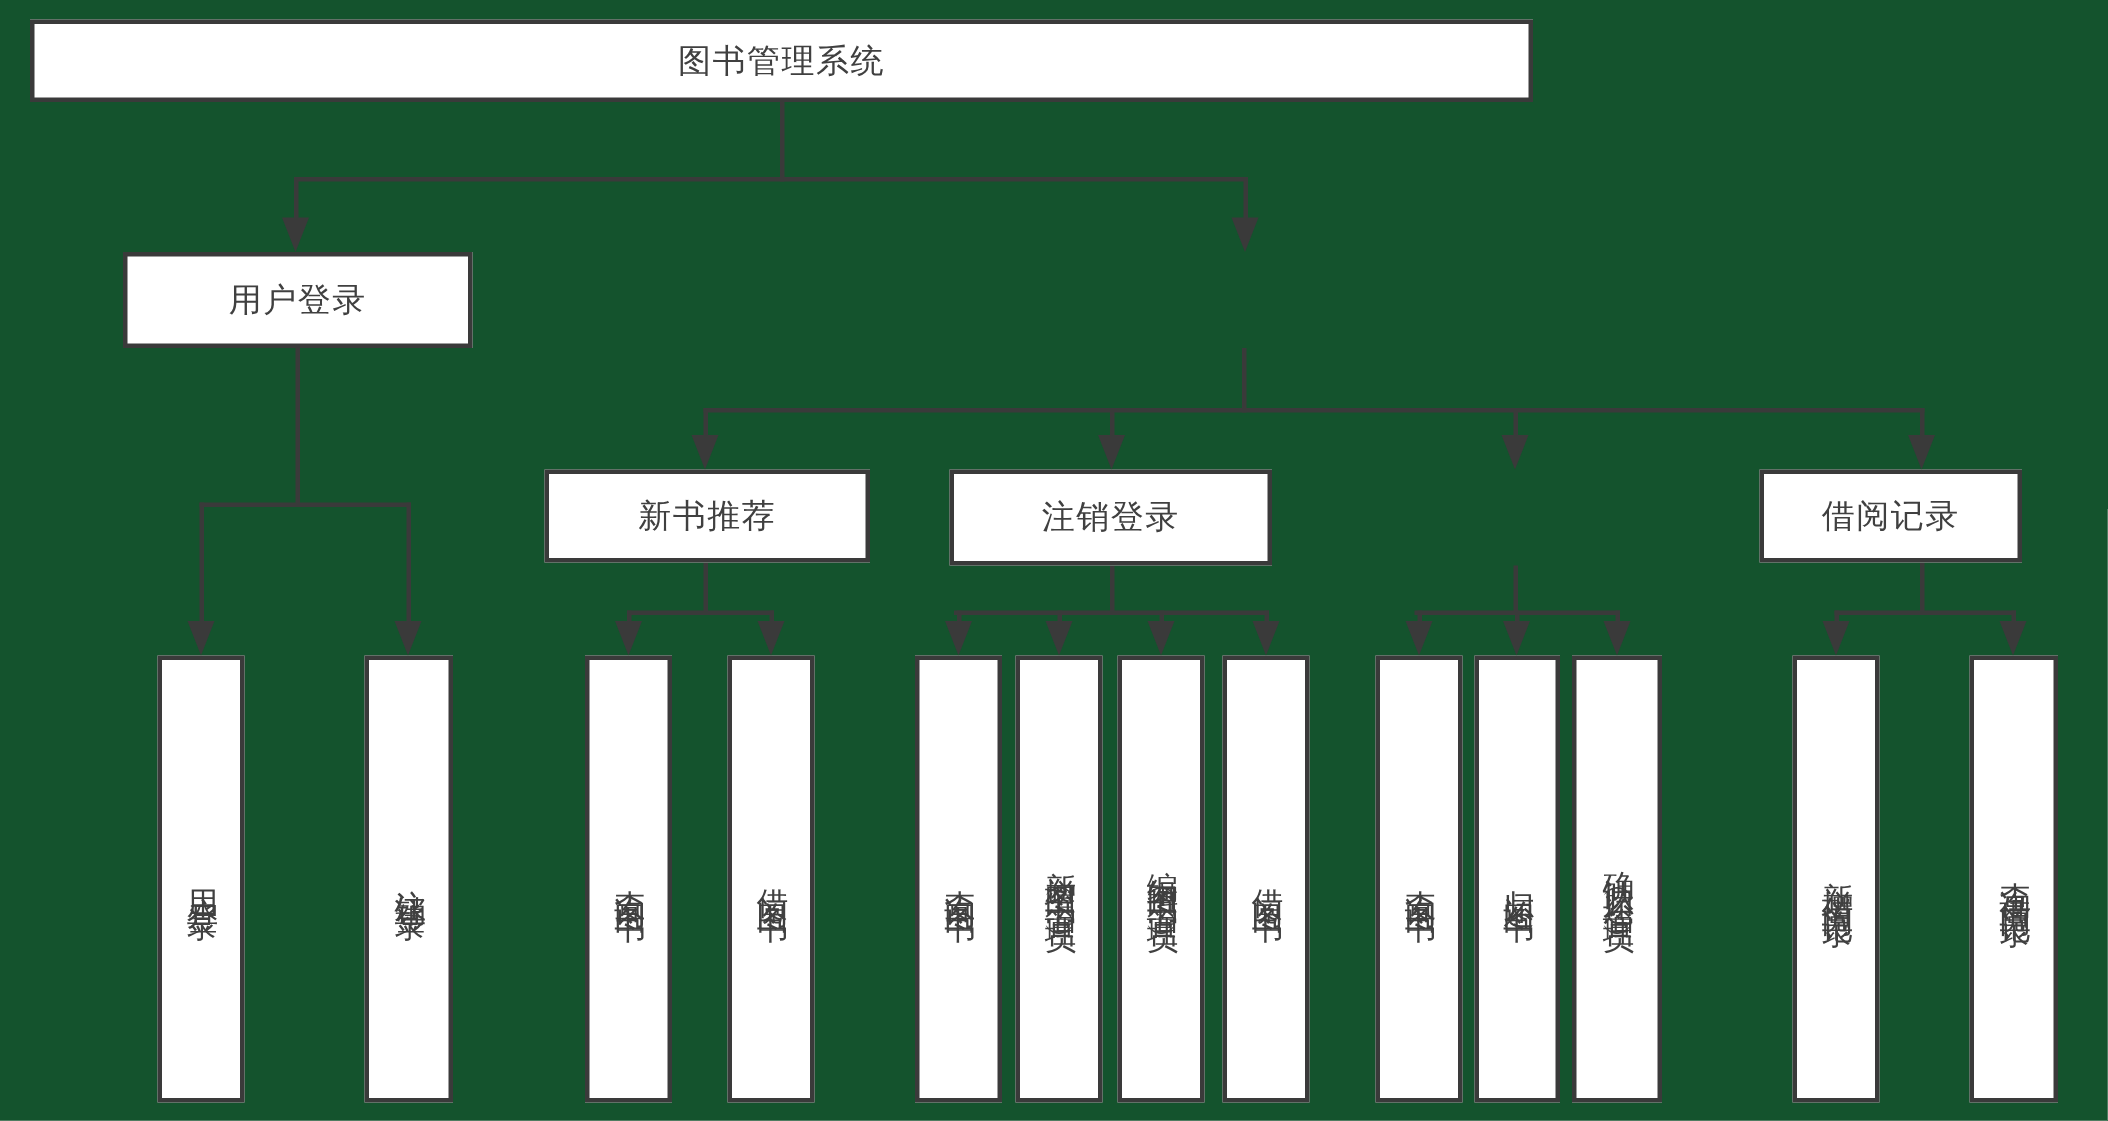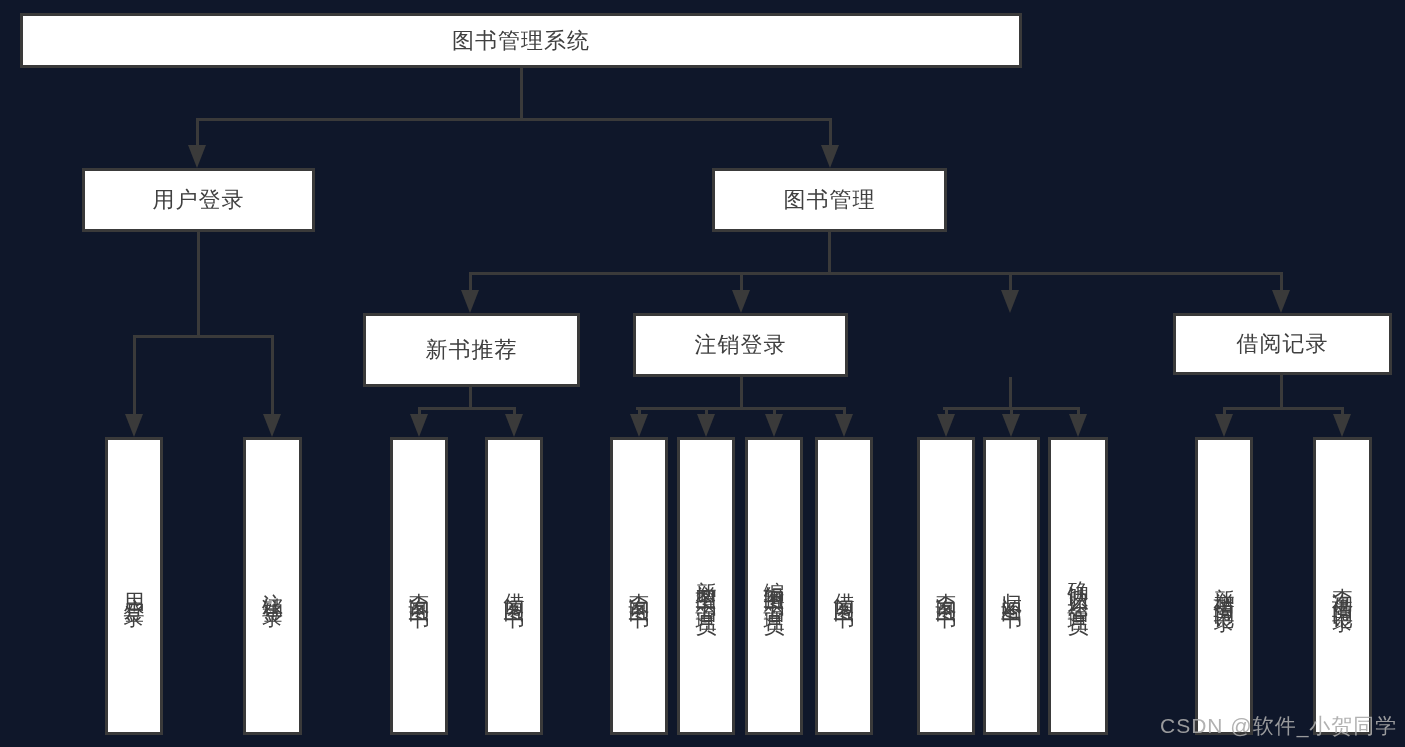--- a/index.html
+++ b/index.html
@@ -3,21 +3,21 @@
 <meta charset="utf-8">
 <style>
   html,body{margin:0;padding:0;}
   body{
     font-family:"Liberation Sans","DejaVu Sans",sans-serif;
     background:#ffffff;
   }
   #stage{
     position:relative;
     width:1405px;height:747px;
-    background:#0f172a;
+    background:#14532d;
     overflow:hidden;
   }
   
   .vline,.hline{position:absolute;background:#3a3a3a;z-index:1;}
   .vline{width:3px;}
   .hline{height:3px;}
   .arrowhead{
     position:absolute;z-index:3;width:0;height:0;
     border-left:9px solid transparent;
     border-right:9px solid transparent;
@@ -112,31 +112,28 @@
       <div class="arrowhead" style="left: 1333px; top: 414px; border-top-color: rgb(58, 58, 58);"></div>
     </div>
 
   <div class="box" style="left:20px;top:13px;width:1002px;height:55px;">
     <span>图书管理系统</span>
   </div>
 
   <div class="box" style="left:82px;top:168px;width:233px;height:64px;">
     <span>用户登录</span>
   </div>
-  <div class="box" style="left:712px;top:168px;width:235px;height:64px;">
-    <span>图书管理</span>
-  </div>
 
-  <div class="box" style="left:363px;top:313px;width:217px;height:74px;">
+  <div class="box" style="left:363px;top:313px;width:217px;height:62px;">
     <span>新书推荐</span>
   </div>
   <div class="box" style="left:633px;top:313px;width:215px;height:64px;">
     <span>注销登录</span>
   </div>
-  <div class="box" style="left:1173px;top:313px;width:219px;height:62px;">
+  <div class="box" style="left:1173px;top:313px;width:175px;height:62px;">
     <span>借阅记录</span>
   </div>
 
   <div class="box leaf" style="left:105px;top:437px;width:58px;height:298px;">
     <span class="vtext">用户登录</span>
   </div>
   <div class="box leaf" style="left:243px;top:437px;width:59px;height:298px;">
     <span class="vtext">注销登录</span>
   </div>
 
@@ -170,14 +167,13 @@
     <span class="vtext">确认归还（管理员）</span>
   </div>
 
   <div class="box leaf" style="left:1195px;top:437px;width:58px;height:298px;">
     <span class="vtext">新增借阅记录</span>
   </div>
   <div class="box leaf" style="left:1313px;top:437px;width:59px;height:298px;">
     <span class="vtext">查询借阅记录</span>
   </div>
 
-  <div id="watermark">CSDN @软件_小贺同学</div>
 </div>
 
 </body></html>

